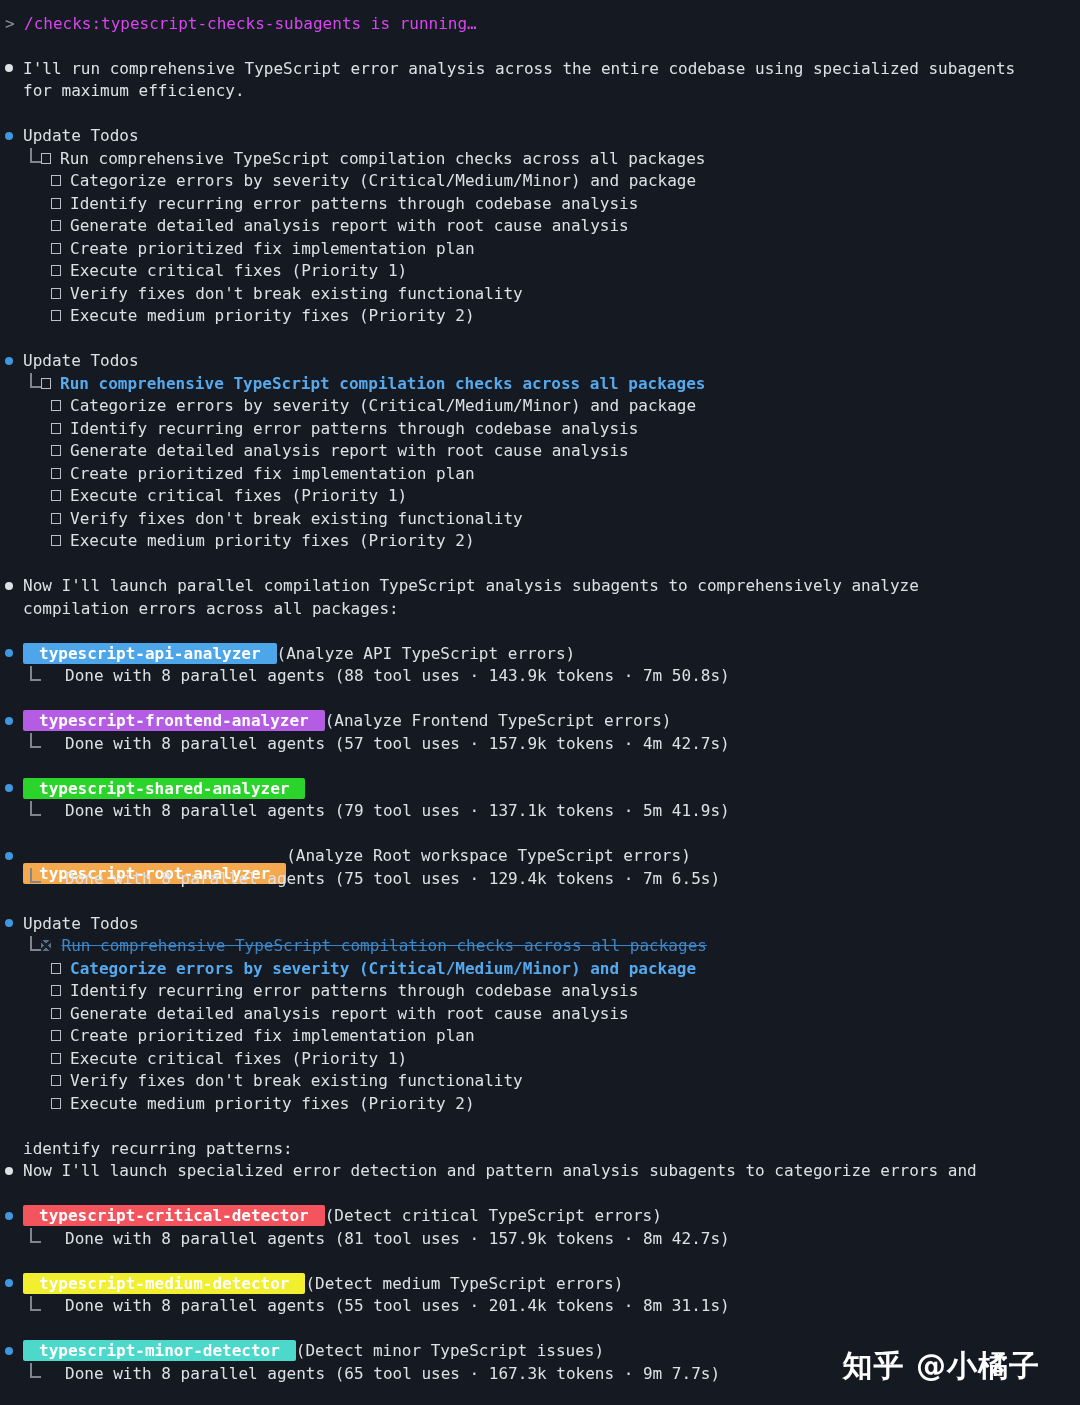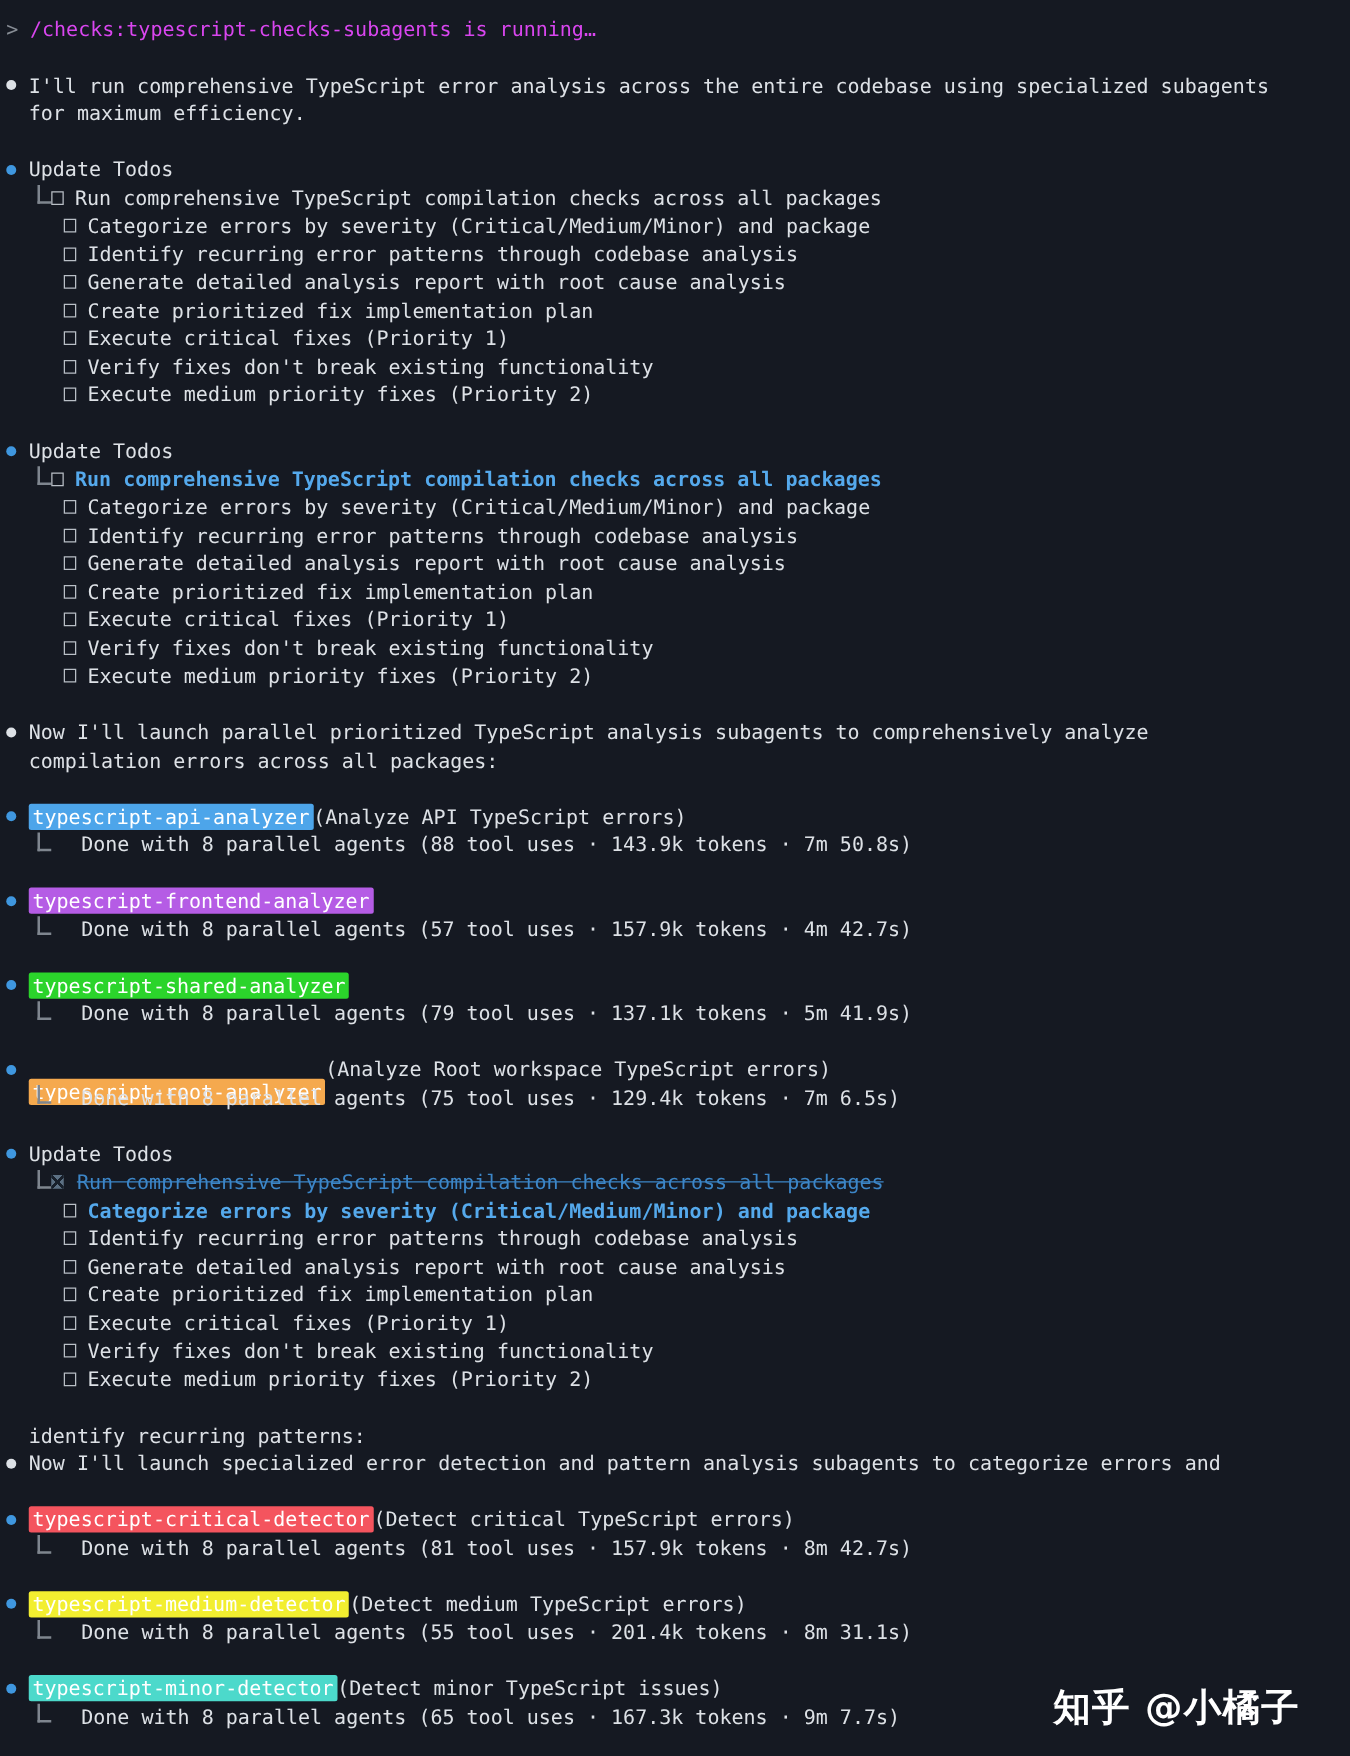--- a/index.html
+++ b/index.html
@@ -29,21 +29,21 @@
       linear-gradient(-45deg, transparent 42%, #18202b 42%, #18202b 58%, transparent 58%),
       #5c7083;
   }
   .done-gap{width:24px;flex:none;}
   .muted{color:#d946ef;}
   .prompt-sym{color:#878d95;width:19px;flex:none;display:inline-block;}
   .todos-title{font-weight:normal;}
   .state-pending{color:#dde1e6;}
   .state-in_progress{color:#55a9ec;font-weight:bold;}
   .state-completed{color:#3c86c8;text-decoration:line-through;}
-  .chip{font-weight:normal;color:#ffffff;padding:1px 3px;border-radius:2px;}
+  .chip{font-weight:bold;color:#ffffff;padding:1px 16px;border-radius:2px;}
   #watermark{
     position:absolute;right:40px;bottom:18px;
     font-family:"DejaVu Sans","Liberation Sans",sans-serif;
     font-size:30px;font-weight:600;color:#ffffff;letter-spacing:1px;
   }
 </style>
 </head>
 <body>
 
 <div id="terminal">
@@ -65,27 +65,27 @@
     <div class="line"><span class="bullet blue"></span><span class="todos-title">Update Todos</span></div>
     <div class="line"><span class="conn"></span><span class="cb"></span><span class="state-in_progress">Run comprehensive TypeScript compilation checks across all packages</span></div>
     <div class="line"><span class="conn-space"></span><span class="cb"></span><span class="state-pending">Categorize errors by severity (Critical/Medium/Minor) and package</span></div>
     <div class="line"><span class="conn-space"></span><span class="cb"></span><span class="state-pending">Identify recurring error patterns through codebase analysis</span></div>
     <div class="line"><span class="conn-space"></span><span class="cb"></span><span class="state-pending">Generate detailed analysis report with root cause analysis</span></div>
     <div class="line"><span class="conn-space"></span><span class="cb"></span><span class="state-pending">Create prioritized fix implementation plan</span></div>
     <div class="line"><span class="conn-space"></span><span class="cb"></span><span class="state-pending">Execute critical fixes (Priority 1)</span></div>
     <div class="line"><span class="conn-space"></span><span class="cb"></span><span class="state-pending">Verify fixes don't break existing functionality</span></div>
     <div class="line"><span class="conn-space"></span><span class="cb"></span><span class="state-pending">Execute medium priority fixes (Priority 2)</span></div>
     <div class="line"></div>
-    <div class="line"><span class="bullet white"></span><span>Now I'll launch parallel prioritized TypeScript analysis subagents to comprehensively analyze</span></div>
+    <div class="line"><span class="bullet white"></span><span>Now I'll launch parallel compilation TypeScript analysis subagents to comprehensively analyze</span></div>
     <div class="line"><span class="sp-bullet"></span><span>compilation errors across all packages:</span></div>
     <div class="line"></div>
     <div class="line"><span class="bullet blue"></span><span class="chip" style="background: rgb(77, 165, 234);">typescript-api-analyzer</span><span>(Analyze API TypeScript errors)</span></div>
     <div class="line"><span class="conn"></span><span class="done-gap"></span><span>Done with 8 parallel agents (88 tool uses · 143.9k tokens · 7m 50.8s)</span></div>
     <div class="line"></div>
-    <div class="line"><span class="bullet blue"></span><span class="chip" style="background: rgb(181, 92, 229);">typescript-frontend-analyzer</span></div>
+    <div class="line"><span class="bullet blue"></span><span class="chip" style="background: rgb(181, 92, 229);">typescript-frontend-analyzer</span><span>(Analyze Frontend TypeScript errors)</span></div>
     <div class="line"><span class="conn"></span><span class="done-gap"></span><span>Done with 8 parallel agents (57 tool uses · 157.9k tokens · 4m 42.7s)</span></div>
     <div class="line"></div>
     <div class="line"><span class="bullet blue"></span><span class="chip" style="background: rgb(43, 212, 43);">typescript-shared-analyzer</span></div>
     <div class="line"><span class="conn"></span><span class="done-gap"></span><span>Done with 8 parallel agents (79 tool uses · 137.1k tokens · 5m 41.9s)</span></div>
     <div class="line"></div>
     <div class="line"><span class="bullet blue"></span><span class="chip" style="background: rgb(245, 169, 78); margin-top: 35px;">typescript-root-analyzer</span><span>(Analyze Root workspace TypeScript errors)</span></div>
     <div class="line"><span class="conn"></span><span class="done-gap"></span><span>Done with 8 parallel agents (75 tool uses · 129.4k tokens · 7m 6.5s)</span></div>
     <div class="line"></div>
     <div class="line"><span class="bullet blue"></span><span class="todos-title">Update Todos</span></div>
     <div class="line"><span class="conn"></span><span class="cb done"></span><span class="state-completed">Run comprehensive TypeScript compilation checks across all packages</span></div>

